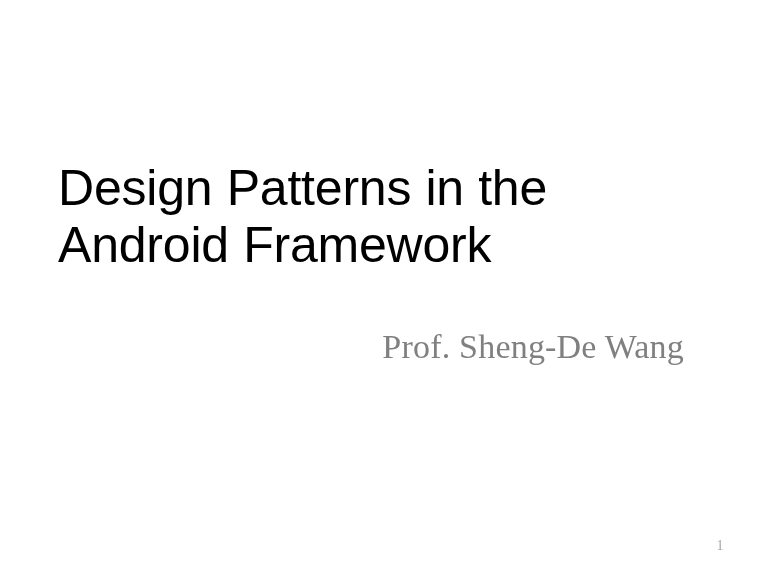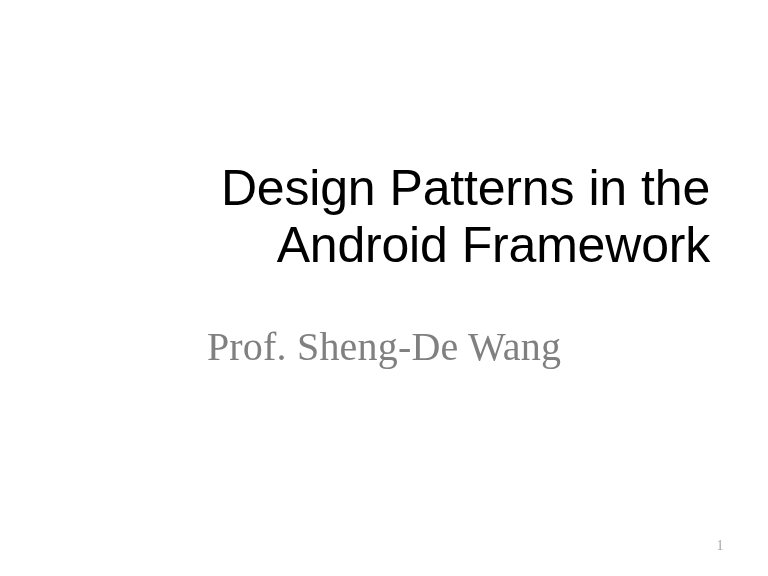--- a/index.html
+++ b/index.html
@@ -33,41 +33,41 @@
 
   .slide-title {
     margin: 0;
     font-family: "Liberation Sans", sans-serif;
     font-weight: 400;
     font-size: 50px;
     line-height: 57px;
     color: #000000;
     letter-spacing: -0.2px;
     word-spacing: 0.5px;
-    text-align: right;
+    text-align: left;
   }
 
   
   .subtitle-block {
     position: absolute;
     left: 84px;
     top: 328px;
     width: 600px;
     text-align: center;
   }
 
   .slide-subtitle {
     margin: 0;
     font-family: "Liberation Serif", serif;
     font-weight: 400;
-    font-size: 40px;
+    font-size: 34px;
     line-height: 38px;
     color: #808080;
     letter-spacing: 0.2px;
-    text-align: center;
+    text-align: right;
   }
 
   
   .page-number {
     position: absolute;
     left: 700px;
     top: 538px;
     width: 40px;
     text-align: center;
     font-family: "Liberation Serif", serif;

